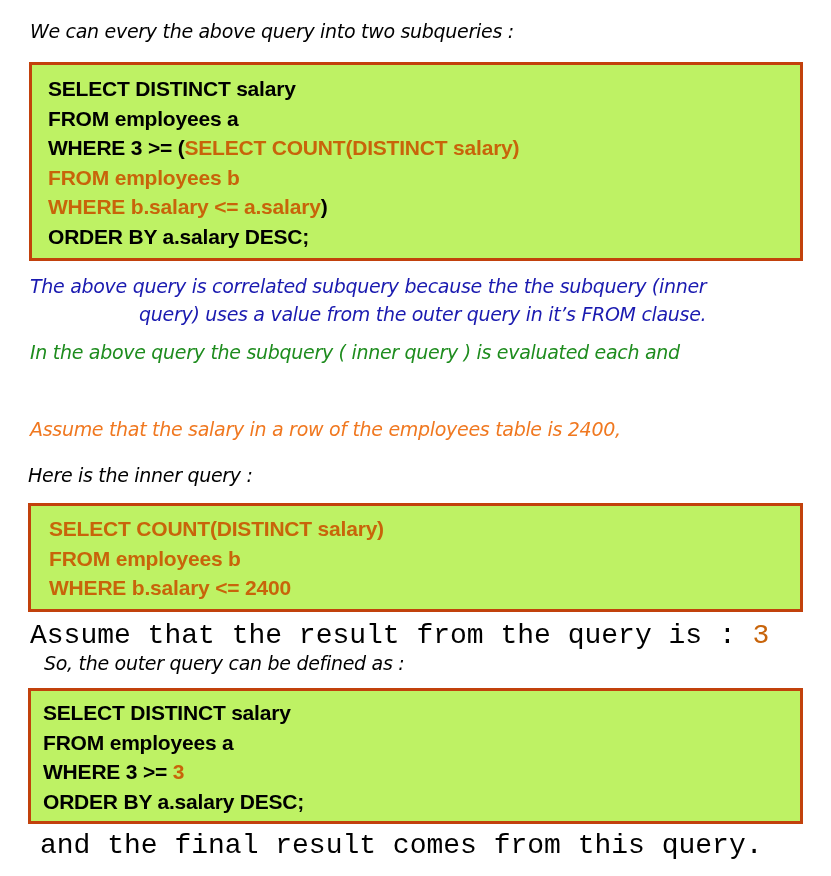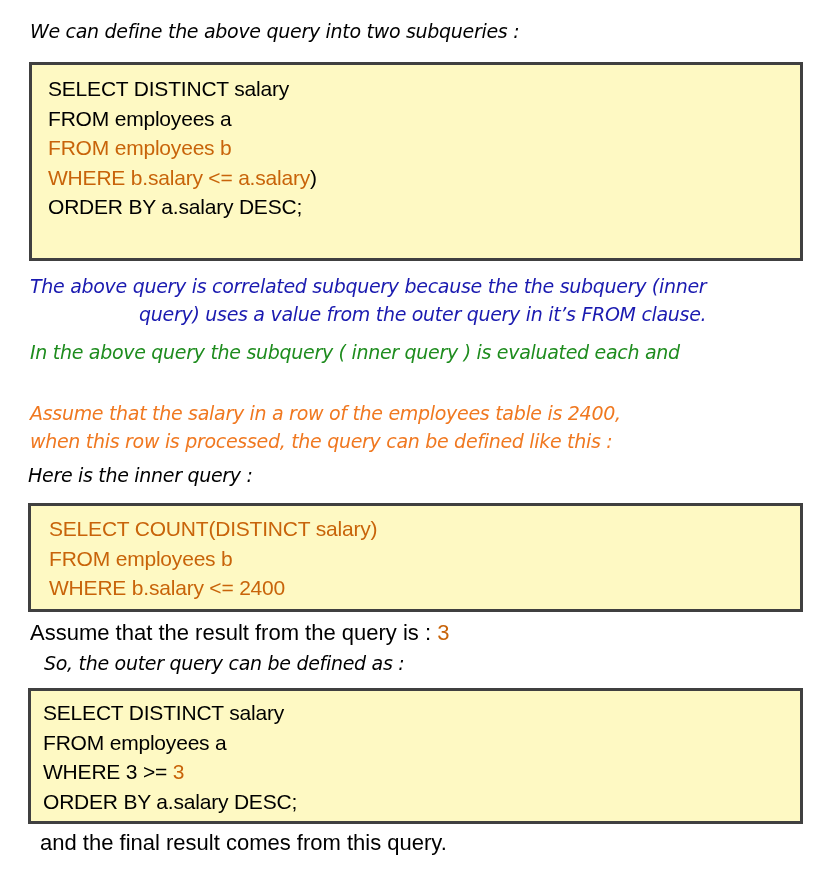--- a/index.html
+++ b/index.html
@@ -1,56 +1,56 @@
 <!DOCTYPE html>
 <html style="--code-orange: #C8640A; --blue: #1A1AB0; --green: #1E8C1E; --orange: #F07820;"><head>
 <meta charset="utf-8">
 <style>
   html, body { margin:0; padding:0; background:#ffffff; }
   body { width:831px; height:876px; position:relative; overflow:hidden;
          font-family:"DejaVu Sans", "Liberation Sans", sans-serif; color:#000; }
   .abs { position:absolute; white-space:nowrap; }
   .it { font-style:italic; }
   .p { font-size:19px; letter-spacing:-0.3px; }
-  .box { position:absolute; border:3px solid #404040; box-sizing:border-box; background:#fef9c3; }
+  .box { position:absolute; border:3px solid #c2410c; box-sizing:border-box; background:#bef264;font-weight:bold; }
   .code { font-family:"Liberation Sans", sans-serif; font-size:21px; line-height:29.5px; letter-spacing:-0.2px; }
   .code .ln { display:block; white-space:nowrap; }
   .org { color:var(--code-orange); }
   .blue { color:var(--blue); }
   .green { color:var(--green); }
-  .orange { color:var(--orange); }
-  .plain { font-family:Liberation Sans, sans-serif; font-size:22px; }
+  .orange { color:var(--orange);margin-top:16px; }
+  .plain { font-family:Liberation Mono, monospace; font-size:28px; }
 </style>
 </head>
 <body>
 
-<div class="abs it p" style="left:30px; top:20px;">We can define the above query into two subqueries :</div>
+<div class="abs it p" style="left:30px; top:20px;">We can every the above query into two subqueries :</div>
 
 <div class="box" style="left:29px; top:62px; width:774px; height:199px;">
   <div class="code" style="position:absolute; left:16px; top:9px;">
       <span class="ln"><span>SELECT DISTINCT salary</span></span>
       <span class="ln"><span>FROM employees a</span></span>
+      <span class="ln"><span>WHERE  3 &gt;= (</span><span class="org">SELECT COUNT(DISTINCT salary)</span></span>
       <span class="ln"><span class="org">FROM employees b</span></span>
       <span class="ln"><span class="org">WHERE b.salary &lt;= a.salary</span><span>)</span></span>
       <span class="ln"><span>ORDER BY a.salary DESC;</span></span>
     </div>
 </div>
 
 <div class="abs it p blue" style="left:30px; top:272px; line-height:28px;text-align:right;">
   <div>The above query is correlated subquery because the the subquery (inner</div>
   <div>query) uses a value from the outer query in it’s FROM clause.</div>
 </div>
 
 <div class="abs it p green" style="left:30px; top:338px; line-height:28px;">
   <div>In the above query the subquery ( inner query ) is evaluated each and</div>
 </div>
 
 <div class="abs it p orange" style="left:30px; top:399px; line-height:28px;">
   <div>Assume that the salary in a row of the employees table is 2400,</div>
-  <div>when this row is processed, the query can be defined  like this :</div>
 </div>
 
 <div class="abs it p" style="left:28px; top:464px;">Here is the inner query :</div>
 
 <div class="box" style="left:28px; top:503px; width:775px; height:109px;">
   <div class="code" style="position:absolute; left:18px; top:8px;">
       <span class="ln"><span class="org">SELECT COUNT(DISTINCT salary)</span></span>
       <span class="ln"><span class="org">FROM employees b</span></span>
       <span class="ln"><span class="org">WHERE b.salary &lt;= 2400</span></span>
     </div>

